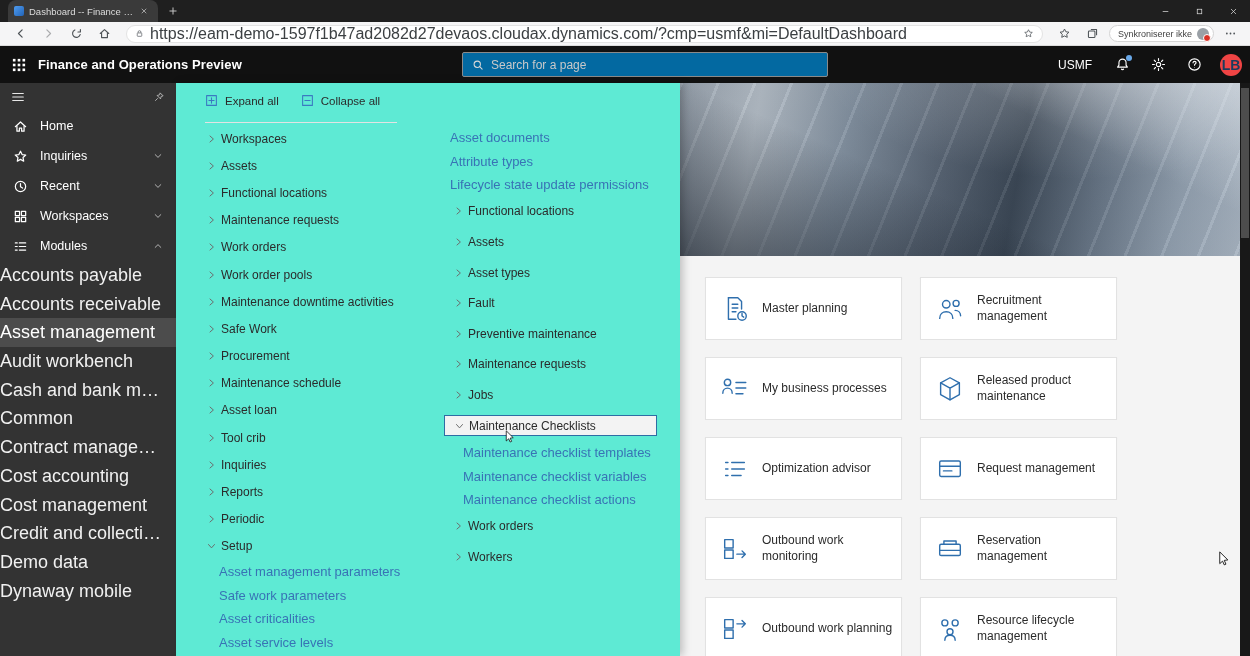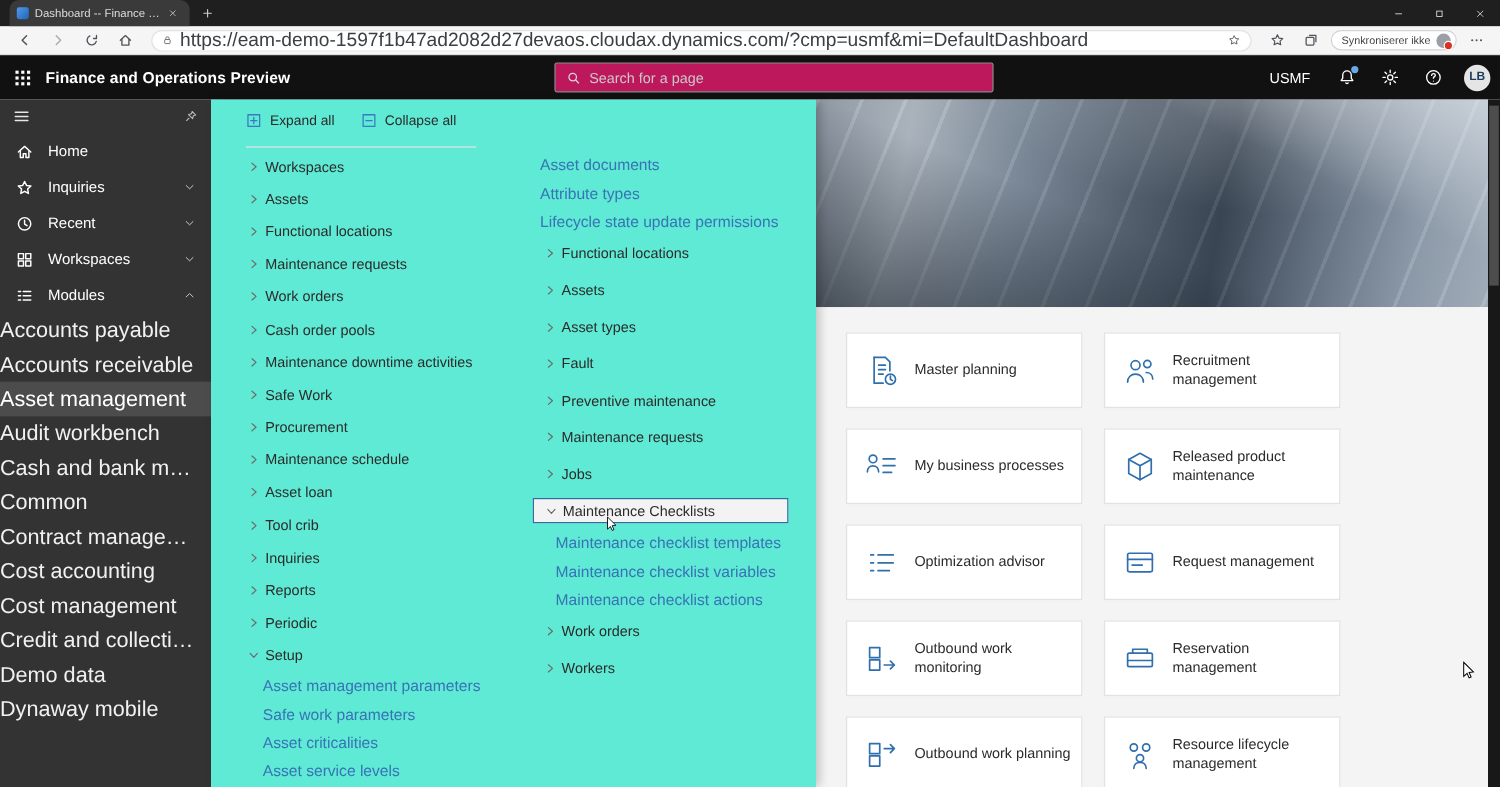--- a/index.html
+++ b/index.html
@@ -34,32 +34,32 @@
   .bar-star svg{width:11px;height:11px}
   .sync-pill{height:17px;border:1px solid #d4d4d4;border-radius:9px;display:flex;align-items:center;padding:0 4px 0 8px;gap:5px;font-size:9px;color:#444;background:#fff;white-space:nowrap}
   .sync-avatar{width:12px;height:12px;border-radius:50%;background:#9aa0a6;position:relative}
   .sync-avatar::after{content:"";position:absolute;right:-2px;bottom:-2px;width:6px;height:6px;border-radius:50%;background:#d93025;border:1px solid #fff}
 
   
   #appheader{position:absolute;left:0;top:46px;width:1250px;height:37px;background:#111;display:flex;align-items:center;color:#fff}
   .waffle{width:38px;height:37px;display:flex;align-items:center;justify-content:center}
   .waffle svg{width:14px;height:14px}
   .app-title{font-size:13px;font-weight:700;letter-spacing:.1px}
-  #searchbox{position:absolute;left:462px;top:6px;width:366px;height:25px;background:#be185d;border:1px solid #8a8a8a;border-radius:2px;display:flex;align-items:center;padding:0 9px;gap:7px}
+  #searchbox{position:absolute;left:462px;top:6px;width:366px;height:25px;background:#0369a1;border:1px solid #8a8a8a;border-radius:2px;display:flex;align-items:center;padding:0 9px;gap:7px}
   #searchbox .search-glyph{color:#d8d8d8}
   #searchbox svg{width:12px;height:12px}
   #search-input{flex:1;background:transparent;border:none;outline:none;color:#eee;font-size:12px;font-family:inherit;min-width:0}
   #search-input::placeholder{color:#c9c9c9}
   .header-right{margin-left:auto;display:flex;align-items:center;height:37px}
   .hr-item{height:37px;min-width:36px;display:flex;align-items:center;justify-content:center;color:#fff}
   .hr-item svg{width:15px;height:15px}
   .company{font-size:12px;padding:0 12px;font-weight:400}
   .bell-wrap{position:relative}
   .bell-badge{position:absolute;top:9px;right:8px;width:6px;height:6px;border-radius:50%;background:#69a8e8}
-  .avatar{width:22px;height:22px;border-radius:50%;background:#e5e5e5;color:#1a3c5e;font-size:10px;font-weight:700;display:flex;align-items:center;justify-content:center;margin:0 8px}
+  .avatar{width:22px;height:22px;border-radius:50%;background:#ef4444;color:#1a3c5e;font-size:14px;font-weight:700;display:flex;align-items:center;justify-content:center;margin:0 8px}
 
   
   #sidebar{position:absolute;left:0;top:83px;width:176px;height:573px;background:#333;color:#fff;overflow:hidden}
   .sb-top{height:28px;display:flex;align-items:center;justify-content:space-between;padding:0 11px;color:#e8e8e8}
   .sb-top svg{width:14px;height:14px}
   .sb-pin{color:#bdbdbd}
   .sb-pin svg{width:12px;height:12px}
   .nav-item{height:30px;display:flex;align-items:center;padding:0 13px;gap:12px;font-size:12.5px;cursor:pointer}
   .nav-icon{color:#fff;flex-shrink:0}
   .nav-icon svg{width:15px;height:15px}
@@ -528,21 +528,21 @@
             </svg>
           </span>
           <span class="lbl">Work orders</span>
         </div>
         <div class="tree-row node">
           <span class="chev">
             <svg viewBox="0 0 12 13" fill="none" stroke="currentColor" stroke-width="1.3" stroke-linecap="round" stroke-linejoin="round">
               <path d="M4 2.5 8.5 6.5 4 10.5"></path>
             </svg>
           </span>
-          <span class="lbl">Cash order pools</span>
+          <span class="lbl">Work order pools</span>
         </div>
         <div class="tree-row node">
           <span class="chev">
             <svg viewBox="0 0 12 13" fill="none" stroke="currentColor" stroke-width="1.3" stroke-linecap="round" stroke-linejoin="round">
               <path d="M4 2.5 8.5 6.5 4 10.5"></path>
             </svg>
           </span>
           <span class="lbl">Maintenance downtime activities</span>
         </div>
         <div class="tree-row node">

